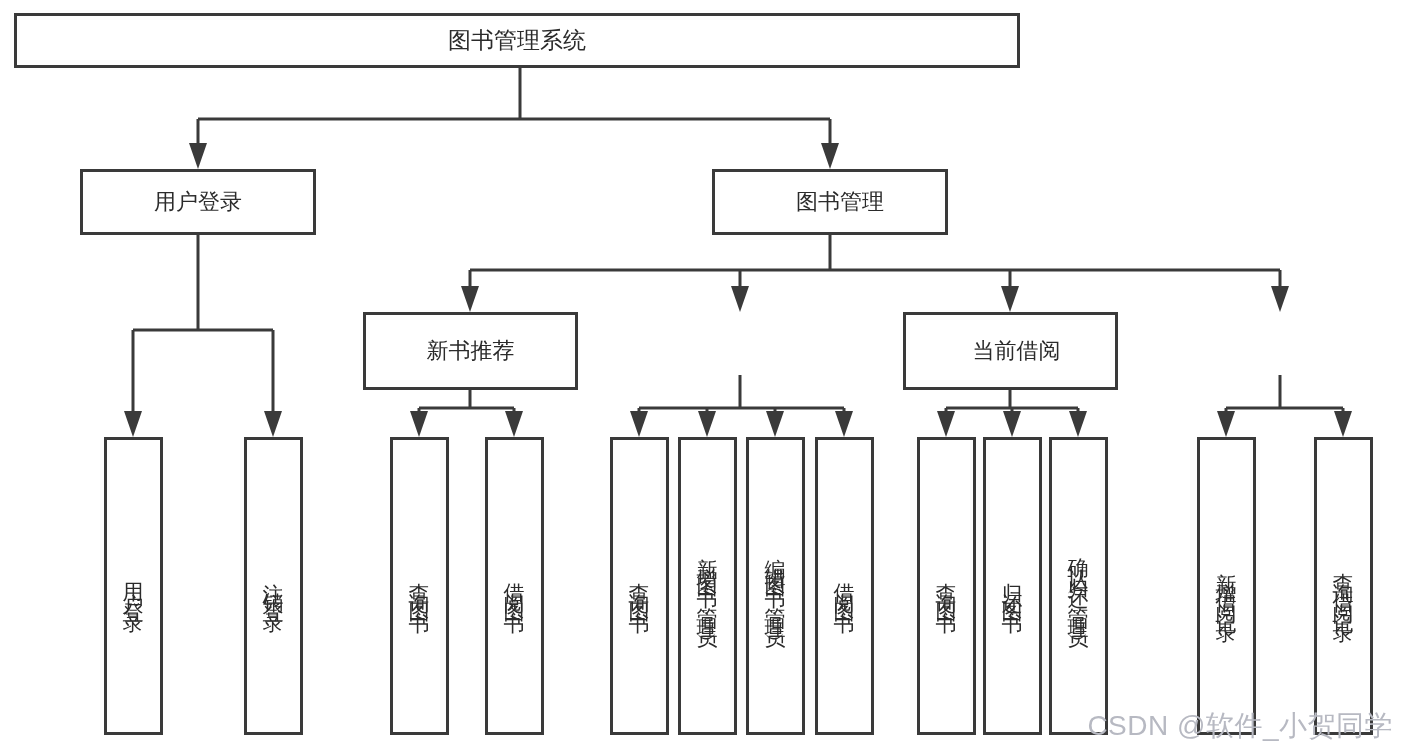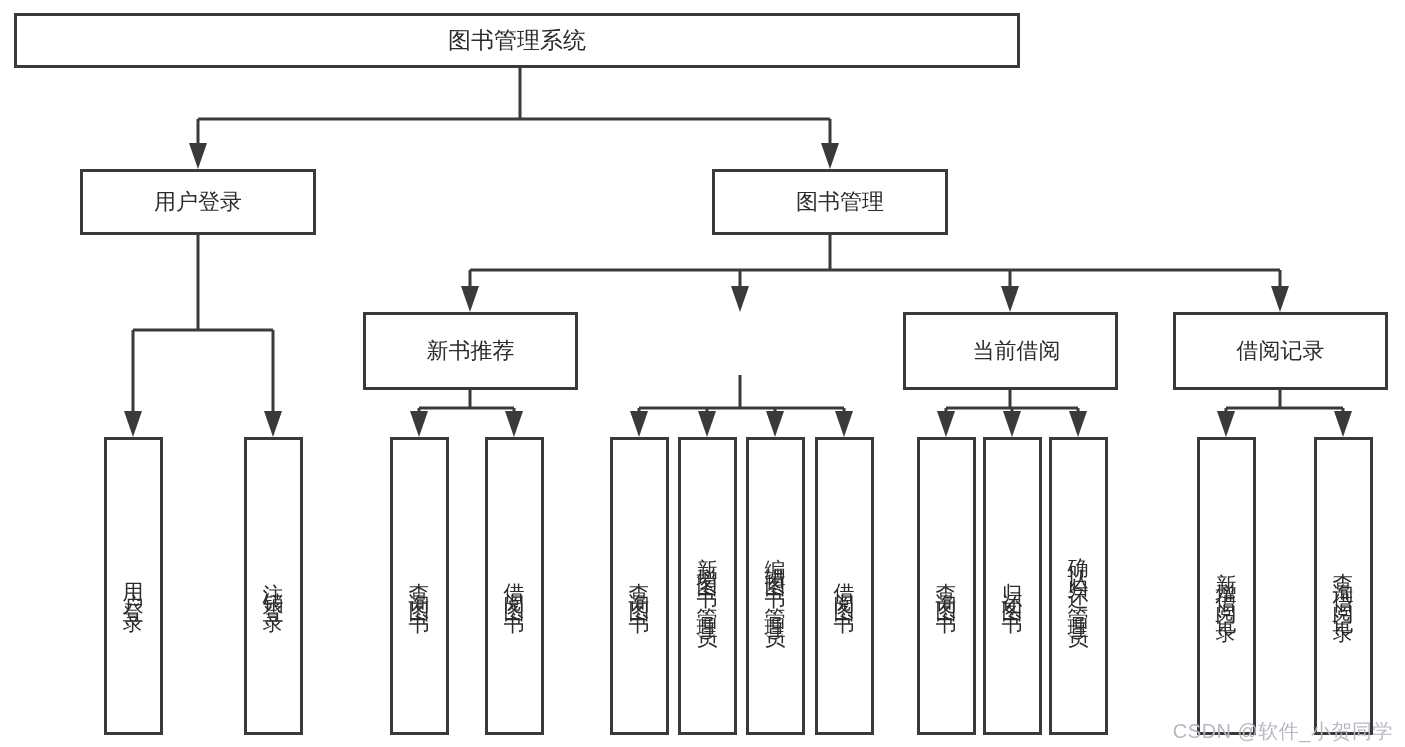--- a/index.html
+++ b/index.html
@@ -56,21 +56,21 @@
     writing-mode: vertical-rl;
     text-orientation: mixed;
     letter-spacing: 10px;
     line-height: 1;
     white-space: nowrap;
   }
   .watermark {
     position: absolute;
     right: 12px;
     bottom: 2px;
-    font-size: 20px;
+    font-size: 28px;
     color: #b7b9c2;
     letter-spacing: 0.5px;
     z-index: 5;
     pointer-events: none;
     text-align: center;
   }
   svg path {
     stroke: #3a3a3a;
     stroke-width: 3;
     fill: none;
@@ -145,23 +145,20 @@
   <div class="node l2" style="left:712px;padding-left:20px;">
     <span>图书管理</span>
   </div>
 
   <div class="node l3" style="left:363px;">
     <span>新书推荐</span>
   </div>
   <div class="node l3" style="left:903px;padding-left:12px;">
     <span>当前借阅</span>
   </div>
-  <div class="node l3" style="left:1173px;">
-    <span>借阅记录</span>
-  </div>
 
   <div class="node leaf" style="left:104px;">
     <span class="vtext">用户登录</span>
   </div>
   <div class="node leaf" style="left:244px;">
     <span class="vtext">注销登录</span>
   </div>
   <div class="node leaf" style="left:390px;">
     <span class="vtext">查询图书</span>
   </div>

